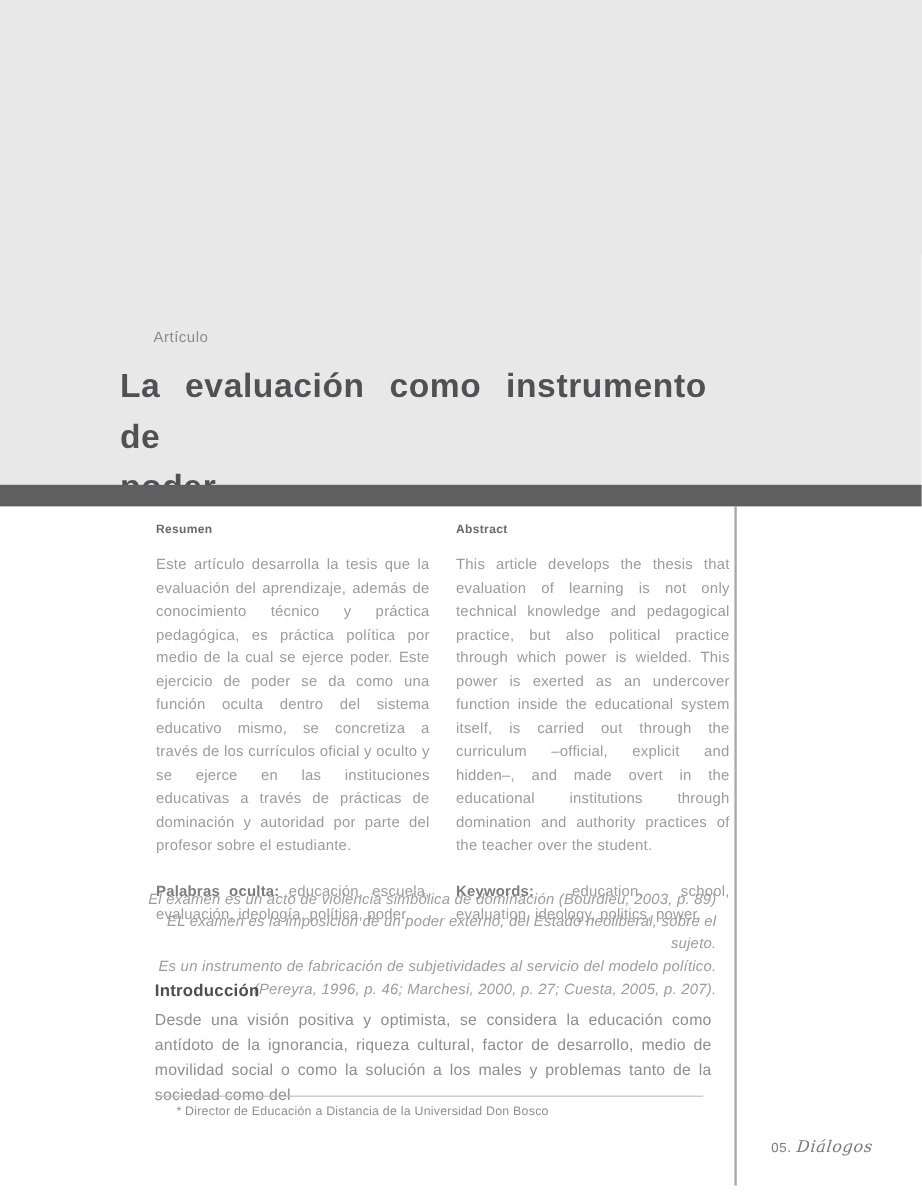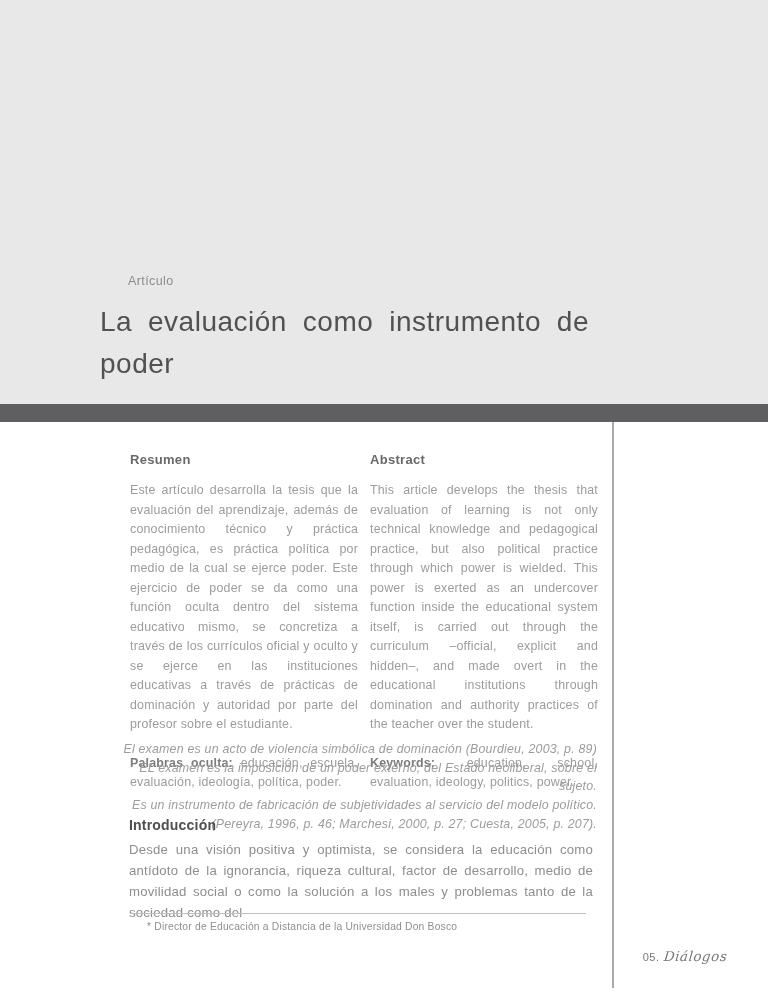--- a/index.html
+++ b/index.html
@@ -15,21 +15,21 @@
   .top-band {
     position: absolute; left: 0; top: 0; width: 768px; height: 404px;
     background: #e8e8e8;
   }
   .kicker {
     position: absolute; left: 128px; top: 274px;
     font-size: 12.5px; color: #8c8c8c; letter-spacing: 0.4px;
   }
   .title {
     position: absolute; left: 100px; top: 301px; width: 489px;
-    font-size: 28px; font-weight: normal; color: #515153;
+    font-size: 28px; font-weight: bold; color: #515153;
     line-height: 42px; letter-spacing: 0.5px;
   }
   .title .line1 { text-align: justify; text-align-last: justify; }
   .title .line2 { text-align: left; }
   .author {
     position: absolute; left: 128px; top: 383px;
     font-size: 12px; color: #7c7c7e; letter-spacing: 0.3px; margin-top: 23px;
   }
 
   .divider-bar {
@@ -37,24 +37,24 @@
     background: #5f5f61;
   }
 
   .vline {
     position: absolute; left: 612px; top: 422px; width: 2px; height: 566px;
     background: #aaaaaa;
   }
 
   .col { position: absolute; top: 436px; width: 228px; }
   .col-resumen { left: 130px; }
-  .col-abstract { left: 370px; }
+  .col-abstract { left: 380px; }
   .col h3 {
-    font-size: 13px; font-weight: bold; color: #69696b;
-    letter-spacing: 0.3px; margin-bottom: 14px; margin-top: 16px;
+    font-size: 10px; font-weight: bold; color: #69696b;
+    letter-spacing: 0.3px; margin-bottom: 14px;
   }
   .col p.body {
     font-size: 12.4px; line-height: 19.5px; color: #9c9c9c;
     text-align: justify; letter-spacing: 0.2px;
   }
   .col p.keywords {
     margin-top: 19px;
     font-size: 12.4px; line-height: 19.5px; color: #9c9c9c;
     text-align: justify; letter-spacing: 0.2px;
   }

